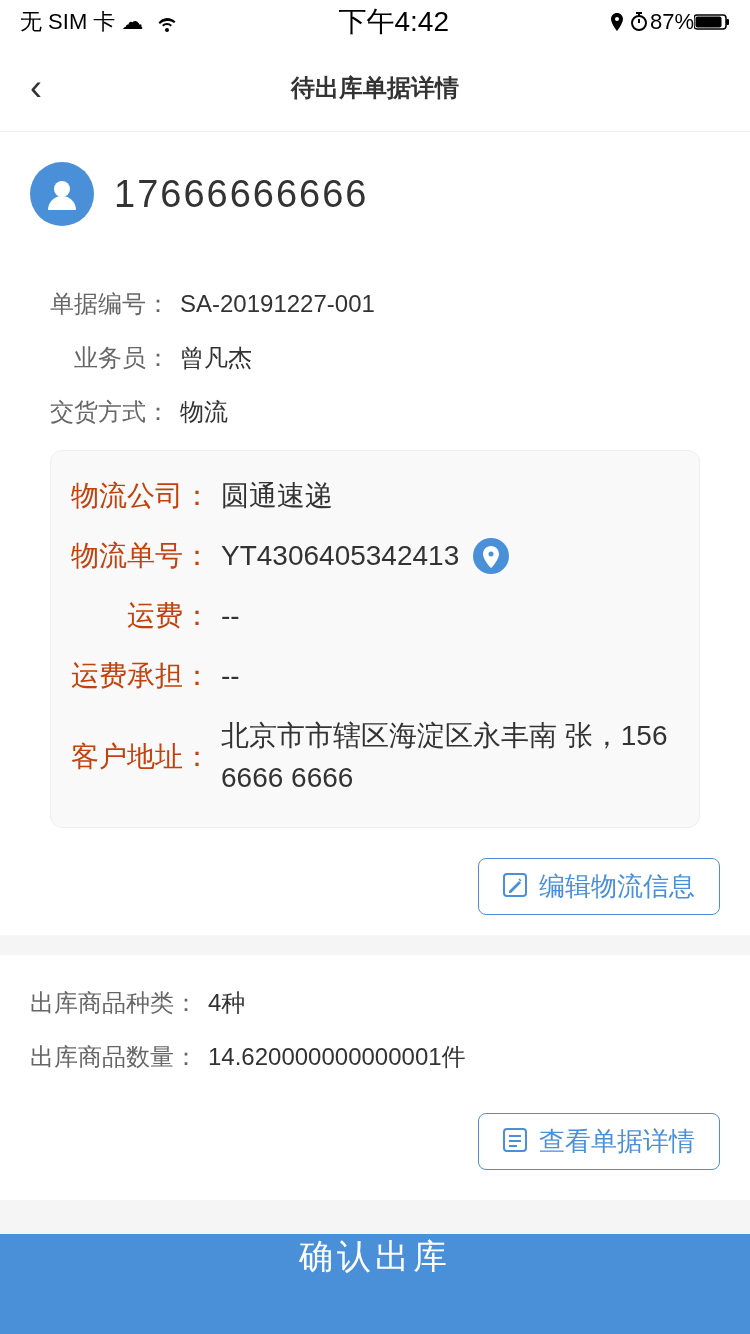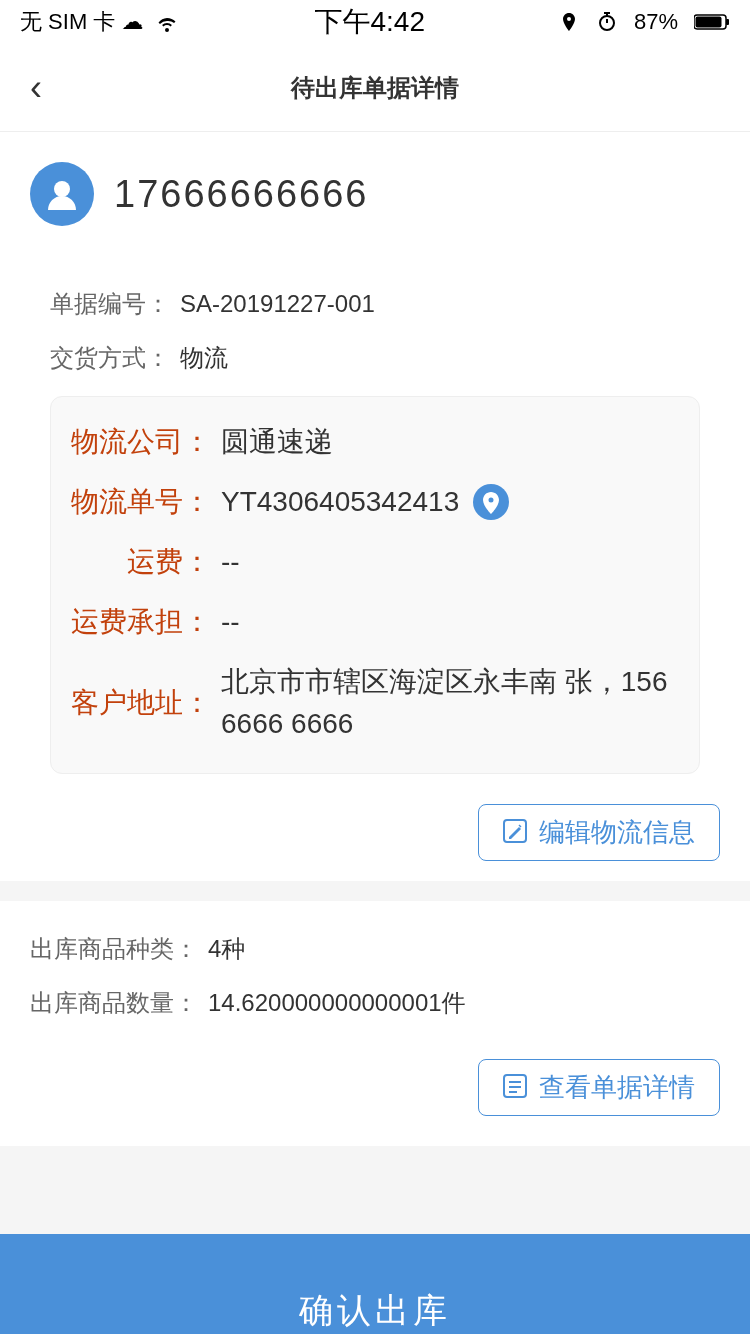--- a/index.html
+++ b/index.html
@@ -20,21 +20,21 @@
       background: #fff;
       display: flex;
       align-items: center;
       justify-content: space-between;
       padding: 0 20px;
       font-size: 24px;
       color: #000;
     }
     .status-left { display: flex; align-items: center; gap: 10px; }
     .status-center { font-size: 28px; font-weight: 500; }
-    .status-right { display: flex; align-items: center; gap: 16px; font-size: 24px; }
+    .status-right { display: flex; align-items: center; gap: 0; font-size: 24px; }
 
     
     .nav-bar {
       width: 750px;
       height: 88px;
       background: #fff;
       display: flex;
       align-items: center;
       justify-content: center;
       position: relative;
@@ -192,21 +192,21 @@
 
     
     .confirm-bar {
       position: fixed;
       bottom: 0;
       left: 0;
       width: 750px;
       height: 100px;
       background: #4a90d9;
       display: flex;
-      align-items: flex-end;
+      align-items: flex-start;
       justify-content: center;
       cursor: pointer;
     }
     .confirm-text {
       color: #fff;
       font-size: 34px;
       font-weight: 500;
       letter-spacing: 4px;
     }
   </style>
@@ -257,20 +257,24 @@
 <div style="background:#fff; height:10px; overflow:hidden;">
   
 </div>
 
 <div class="section-white" style="padding-top: 30px; padding-bottom:10px;">
   <div class="info-row">
     <span class="info-label">单据编号：</span>
     <span class="info-value">SA-20191227-001</span>
   </div>
   <div class="info-row">
+    <span class="info-label">业务员：</span>
+    <span class="info-value">曾凡杰</span>
+  </div>
+  <div class="info-row">
     <span class="info-label">交货方式：</span>
     <span class="info-value">物流</span>
   </div>
 
   <div class="logistics-card">
     <div class="logistics-row">
       <span class="logistics-label">物流公司：</span>
       <span class="logistics-value">圆通速递</span>
     </div>
     <div class="logistics-row">

